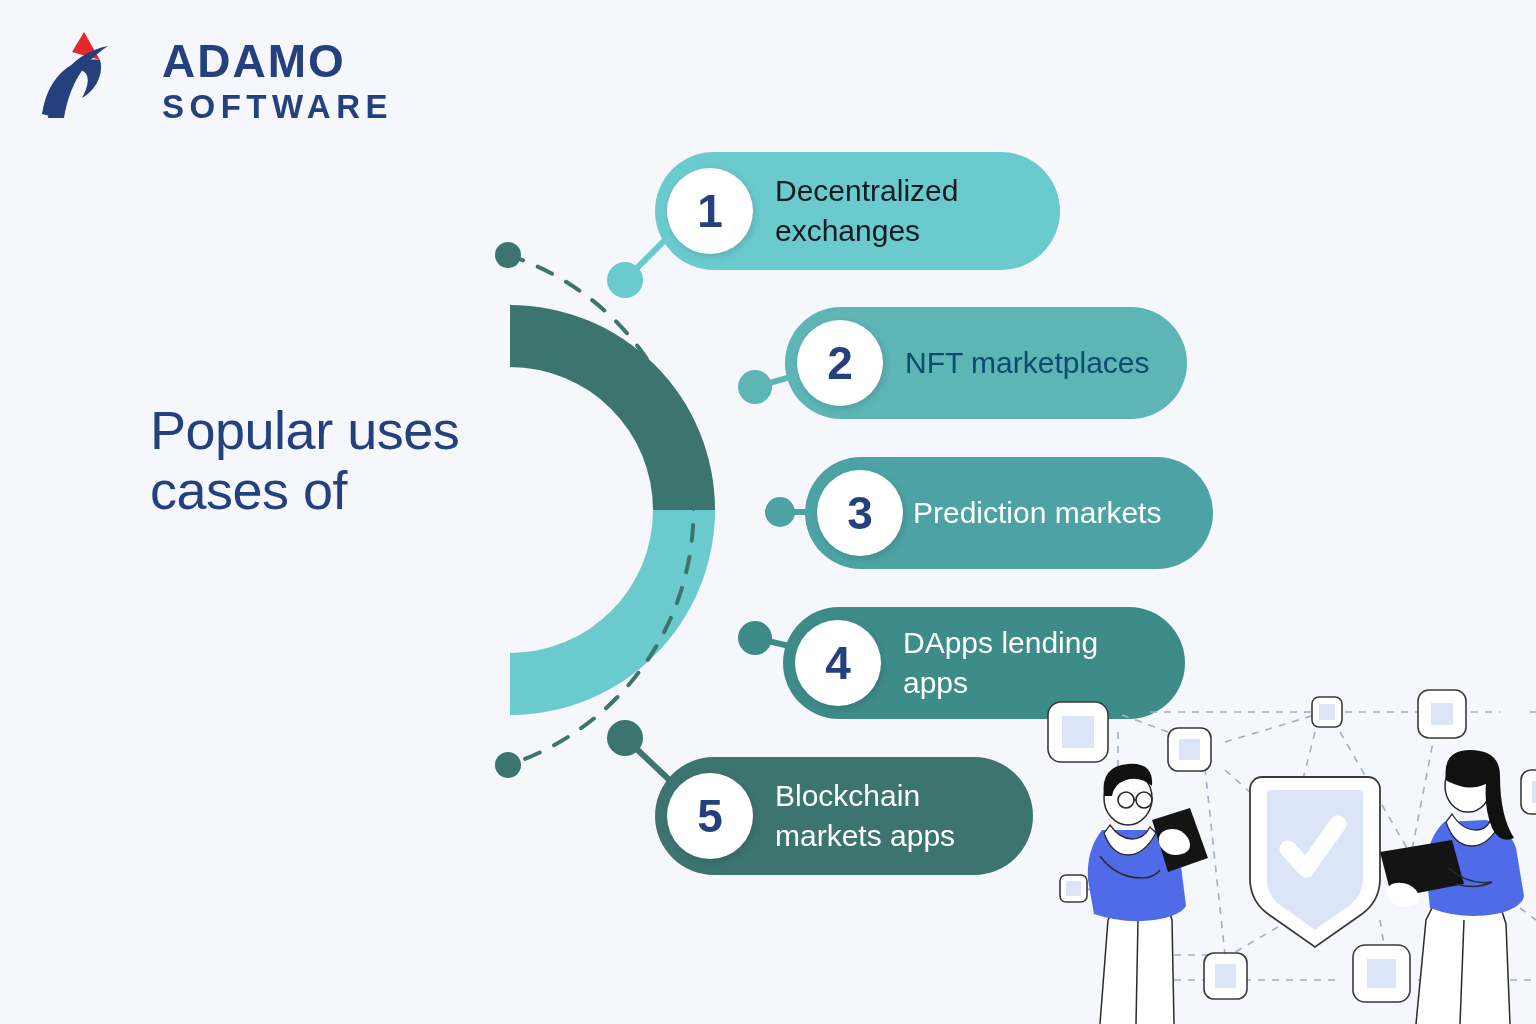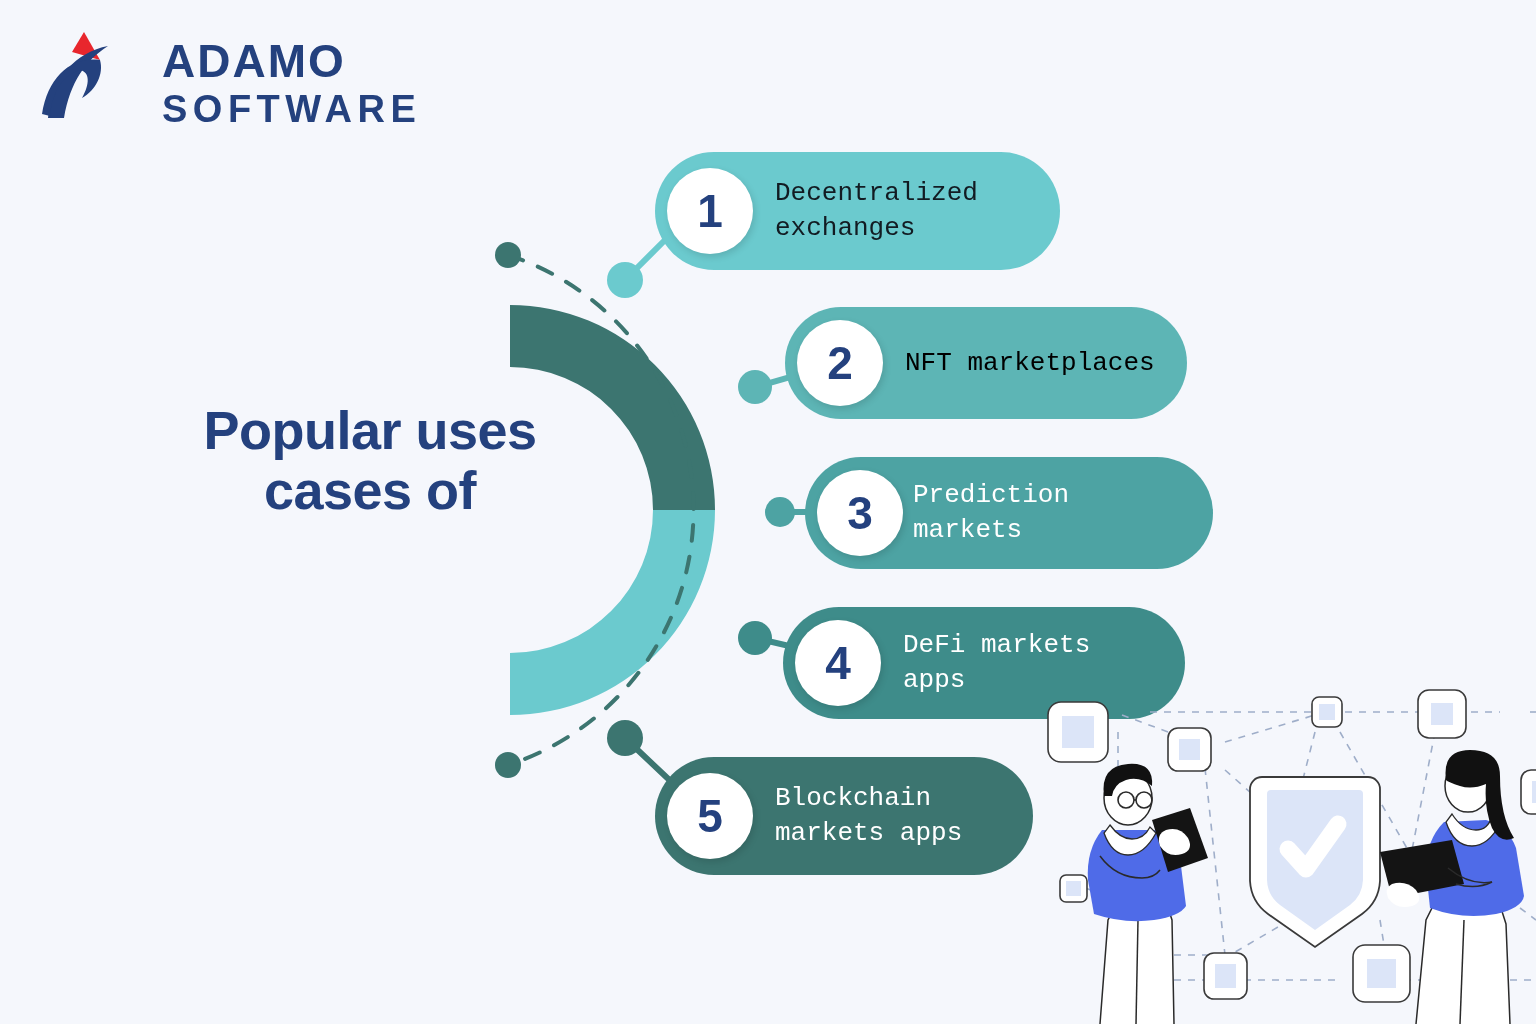--- a/index.html
+++ b/index.html
@@ -12,27 +12,27 @@
   }
 
   
   #logo { position:absolute; left:38px; top:26px; width:330px; height:100px; }
   #logo .mark { position:absolute; left:0; top:4px; width:86px; height:92px; }
   #logo .wordmark { position:absolute; left:124px; top:12px; }
   #logo .wm-line {
     color:#24417E; font-weight:bold; letter-spacing:1px; line-height:1;
   }
   #logo .wm-top { font-size:46px; letter-spacing:2px; }
-  #logo .wm-bot { font-size:38px; letter-spacing:5.5px; margin-top:6px; }
+  #logo .wm-bot { font-size:33px; letter-spacing:5.5px; margin-top:6px; }
 
   
   #title {
     position:absolute; left:150px; top:400px; width:440px;
-    text-align:center; line-height:1.12;
-    font-size:54px; font-weight:bold; color:#24417E;
+    text-align:left; line-height:1.12;
+    font-size:54px; font-weight:normal; color:#24417E;
     letter-spacing:-0.5px;
   }
   #title .accent { color:#E8262D; }
 
   
   #arc { position:absolute; left:500px; top:305px; width:215px; height:410px; }
 
   
   #orbit { position:absolute; left:470px; top:220px; width:340px; height:580px; }
 
@@ -45,27 +45,27 @@
   }
   .pill .num {
     flex:0 0 auto;
     width:86px; height:86px; border-radius:50%;
     background:#FFFFFF;
     display:flex; align-items:center; justify-content:center;
     font-size:46px; font-weight:bold; color:#24417E;
     box-shadow:2px 3px 7px rgba(0,0,0,0.13);
   }
   .pill .lbl {
-    font-size:26px; line-height:1.33; padding-left:22px; padding-right:24px;font-family:Liberation Mono, monospace;
+    font-size:30px; line-height:1.33; padding-left:22px; padding-right:24px;
   }
 
   #pill1 { left:655px; top:152px; width:405px; height:118px; background:#6BCACE; }
   #pill1 .lbl { color:#121B22; }
   #pill2 { left:785px; top:307px; width:402px; height:112px; background:#5DB5B5; }
-  #pill2 .lbl { color:#000000; }
+  #pill2 .lbl { color:#0c4a6e; }
   #pill3 { left:805px; top:457px; width:408px; height:112px; background:#4DA3A3; }
   #pill3 .lbl { color:#FFFFFF;padding-left:10px; }
   #pill4 { left:783px; top:607px; width:402px; height:112px; background:#3E8C8A; }
   #pill4 .lbl { color:#FFFFFF; }
   #pill5 { left:655px; top:757px; width:378px; height:118px; background:#3C7570; }
   #pill5 .lbl { color:#FFFFFF; }
 
   
   #illus { position:absolute; left:1040px; top:670px; width:496px; height:354px; }
 </style>
@@ -134,21 +134,21 @@
   <div class="lbl">NFT marketplaces</div>
 </div>
 
 <div class="pill" id="pill3">
   <div class="num">3</div>
   <div class="lbl">Prediction markets</div>
 </div>
 
 <div class="pill" id="pill4">
   <div class="num">4</div>
-  <div class="lbl">DeFi markets apps</div>
+  <div class="lbl">DApps lending apps</div>
 </div>
 
 <div class="pill" id="pill5">
   <div class="num">5</div>
   <div class="lbl">Blockchain markets apps</div>
 </div>
 
 <div id="illus">
   <svg viewBox="0 0 496 354" width="496" height="354">
 

